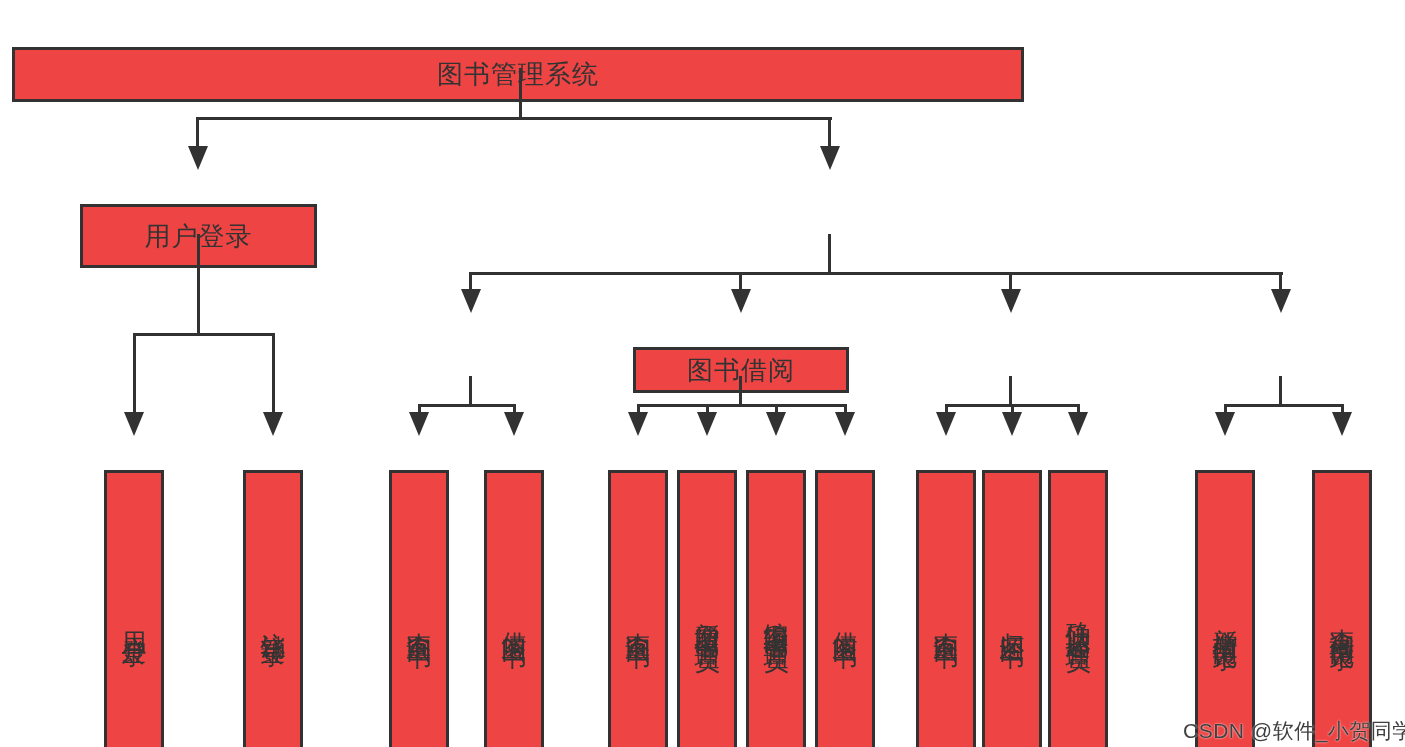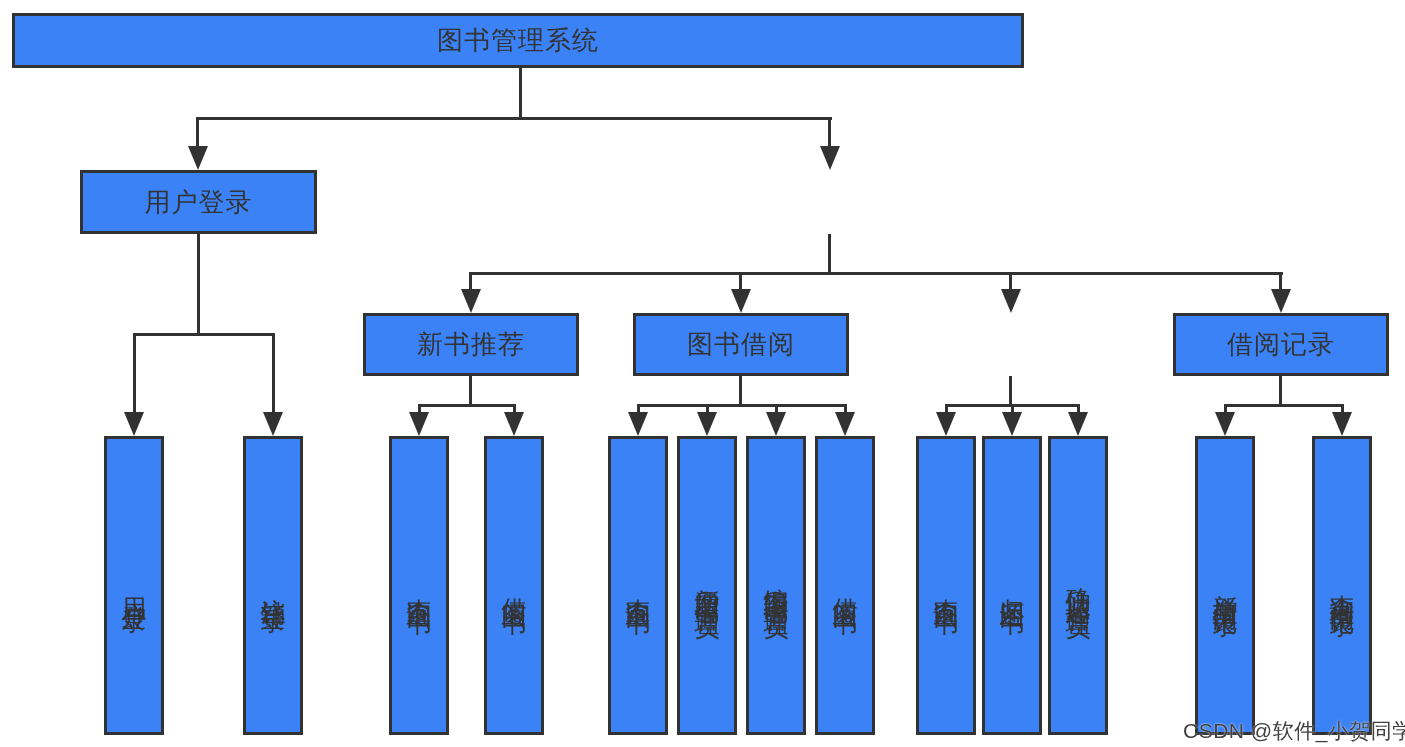--- a/index.html
+++ b/index.html
@@ -6,25 +6,26 @@
   #canvas{
     position:relative;
     width:1405px;height:747px;
     background:#ffffff;
     font-family:"Liberation Sans","DejaVu Sans",sans-serif;
     color:#333333;
     overflow:hidden;
   }
   .node{
     position:absolute;
-    background:#3b82f6;
+    background:#ef4444;
     border:3px solid #323232;
     box-sizing:border-box;
     display:flex;align-items:center;justify-content:center;
     text-align:center;
+    margin-top:34px;
   }
   .node.h{font-size:26px;letter-spacing:1px;}
   .node.v{
     font-size:25px;
     width:60px;height:299px;top:436px;
   }
   .node.v .vtext{
     writing-mode:vertical-rl;
     text-orientation:mixed;
     line-height:1;
@@ -79,28 +80,22 @@
   <div class="line" style="left:469px;top:272px;width:814px;height:3px"></div>
   <div class="line" style="left:469px;top:272px;width:3px;height:20px"></div>
   <div class="arrow" style="left:461px;top:289px"></div>
   <div class="line" style="left:739px;top:272px;width:3px;height:20px"></div>
   <div class="arrow" style="left:731px;top:289px"></div>
   <div class="line" style="left:1009px;top:272px;width:3px;height:20px"></div>
   <div class="arrow" style="left:1001px;top:289px"></div>
   <div class="line" style="left:1279px;top:272px;width:3px;height:20px"></div>
   <div class="arrow" style="left:1271px;top:289px"></div>
 
-  <div class="node h" style="left:363px;top:313px;width:216px;height:63px">
-    <span>新书推荐</span>
-  </div>
-  <div class="node h" style="left:633px;top:313px;width:216px;height:63px">
+  <div class="node h" style="left:633px;top:313px;width:216px;height:46px">
     <span>图书借阅</span>
-  </div>
-  <div class="node h" style="left:1173px;top:313px;width:216px;height:63px">
-    <span>借阅记录</span>
   </div>
 
   <div class="line" style="left:469px;top:376px;width:3px;height:31px"></div>
   <div class="line" style="left:418px;top:404px;width:98px;height:3px"></div>
   <div class="line" style="left:418px;top:404px;width:3px;height:10px"></div>
   <div class="arrow" style="left:409px;top:412px"></div>
   <div class="line" style="left:513px;top:404px;width:3px;height:10px"></div>
   <div class="arrow" style="left:504px;top:412px"></div>
 
   <div class="line" style="left:739px;top:376px;width:3px;height:31px"></div>

